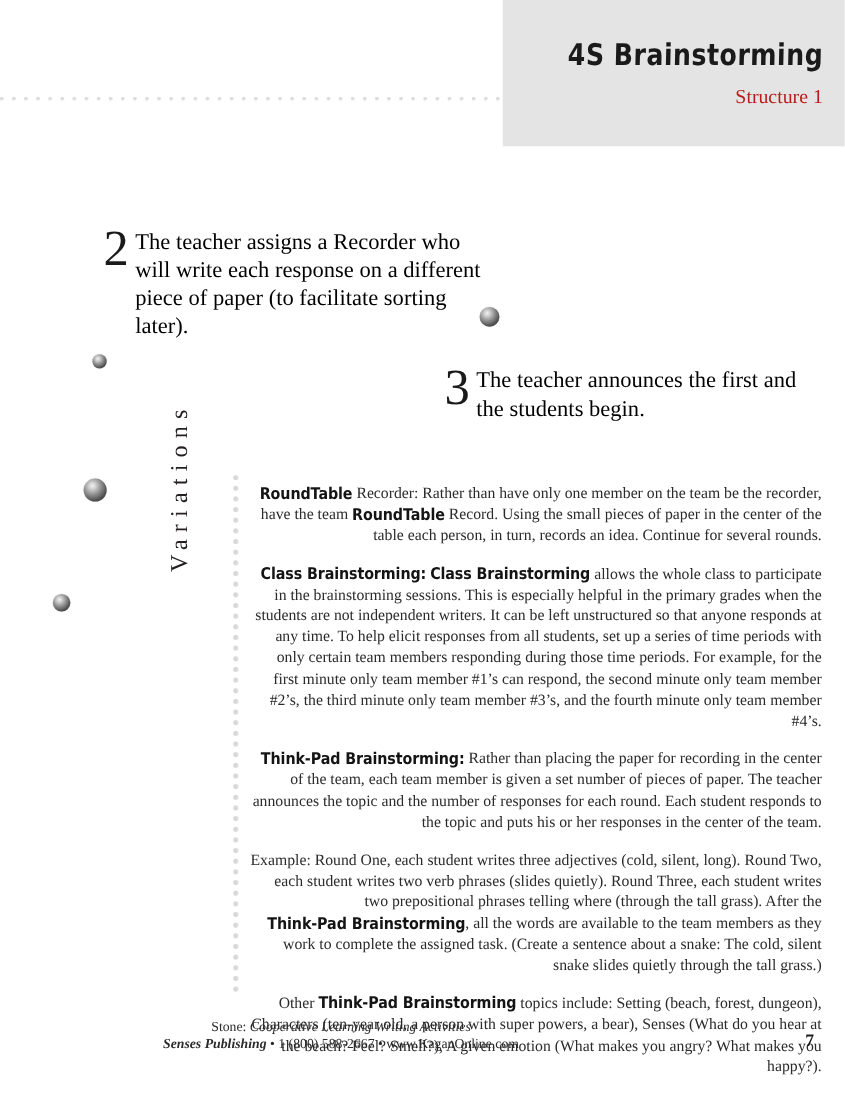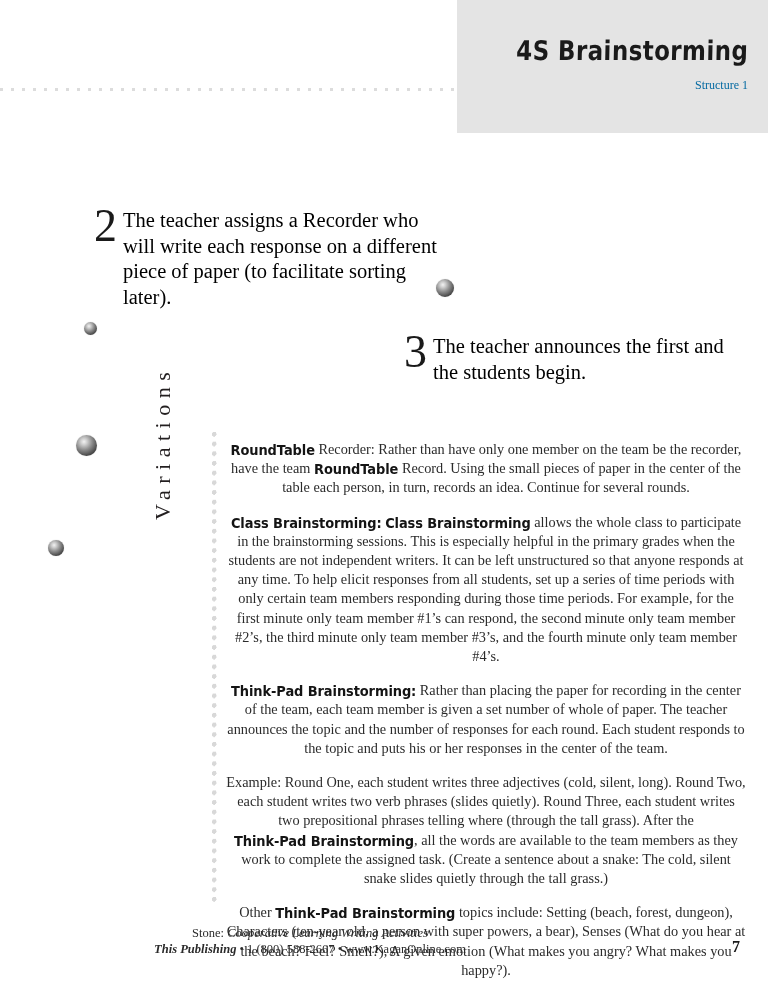--- a/index.html
+++ b/index.html
@@ -46,22 +46,22 @@
     transform: scaleY(1.18) skewX(-1.5deg);
     transform-origin: right bottom;
   }
   .header-sub {
     position: absolute;
     right: 20px;
     top: 78px;
     width: 420px;
     text-align: right;
     font-family: "Liberation Serif", serif;
-    font-size: 12px;
-    color: #0369a1;
+    font-size: 18px;
+    color: #b91c1c;
   }
 
   
   .dotted-h {
     position: absolute;
     left: 0;
     top: 88px;
     width: 462px;
     height: 4px;
     background-image: radial-gradient(circle at 1.6px 1.6px, #dcdcdc 1.6px, rgba(255,255,255,0) 1.8px);
@@ -131,21 +131,21 @@
     left: 225px;
     top: 440px;
     width: 522px;
   }
   .para {
     font-family: "Liberation Serif", serif;
     font-size: 14.3px;
     line-height: 19.2px;
     color: #2b2b2b;
     margin: 0 0 15px 0;
-    text-align: center;
+    text-align: right;
   }
   .para:last-child { margin-bottom: 16px; }
   .kagan {
     font-family: "DejaVu Sans", sans-serif;
     font-weight: bold;
     font-size: 13px;
     letter-spacing: -0.1px;
     color: #141414;
     transform: scaleY(1.14);
     display: inline-block;
@@ -206,24 +206,24 @@
     <div class="step-text">The teacher announces the first and the students begin.</div>
   </div>
 
   <div class="dotted-v"></div>
 
   <div class="variations">Variations</div>
 
   <div class="body-col" id="body-col">
       <p class="para"><span class="kagan">RoundTable</span><span> Recorder: Rather than have only one member on the team be the recorder, have the team </span><span class="kagan">RoundTable</span><span> Record. Using the small pieces of paper in the center of the table each person, in turn, records an idea. Continue for several rounds.</span></p>
       <p class="para"><span class="kagan">Class Brainstorming:</span><span> </span><span class="kagan">Class Brainstorming</span><span> allows the whole class to participate in the brainstorming sessions. This is especially helpful in the primary grades when the students are not independent writers. It can be left unstructured so that anyone responds at any time. To help elicit responses from all students, set up a series of time periods with only certain team members responding during those time periods. For example, for the first minute only team member #1’s can respond, the second minute only team member #2’s, the third minute only team member #3’s, and the fourth minute only team member #4’s.</span></p>
-      <p class="para"><span class="kagan">Think-Pad Brainstorming:</span><span> Rather than placing the paper for recording in the center of the team, each team member is given a set number of whole of paper. The teacher announces the topic and the number of responses for each round. Each student responds to the topic and puts his or her responses in the center of the team.</span></p>
+      <p class="para"><span class="kagan">Think-Pad Brainstorming:</span><span> Rather than placing the paper for recording in the center of the team, each team member is given a set number of pieces of paper. The teacher announces the topic and the number of responses for each round. Each student responds to the topic and puts his or her responses in the center of the team.</span></p>
       <p class="para"><span class="ital">Example</span><span>: Round One, each student writes three adjectives (cold, silent, long). Round Two, each student writes two verb phrases (slides quietly). Round Three, each student writes two prepositional phrases telling where (through the tall grass). After the </span><span class="kagan">Think-Pad Brainstorming</span><span>, all the words are available to the team members as they work to complete the assigned task. (Create a sentence about a snake: The cold, silent snake slides quietly through the tall grass.)</span></p>
       <p class="para"><span>Other </span><span class="kagan">Think-Pad Brainstorming</span><span> topics include: Setting (beach, forest, dungeon), Characters (ten-year old, a person with super powers, a bear), Senses (What do you hear at the beach? Feel? Smell?), A given emotion (What makes you angry? What makes you happy?).</span></p>
     </div>
 
   <div class="footer">
     <div class="footer-line1"><span>Stone: </span><span class="ital">Cooperative Learning Writing Activities</span></div>
-    <div class="footer-line2"><b>This Publishing</b><span> • 1 (800) 588-2667 • www.KaganOnline.com</span></div>
+    <div class="footer-line2"><b>Senses Publishing</b><span> • 1 (800) 588-2667 • www.KaganOnline.com</span></div>
   </div>
   <div class="page-num">7</div>
 
 </div>
 
 </body></html>

